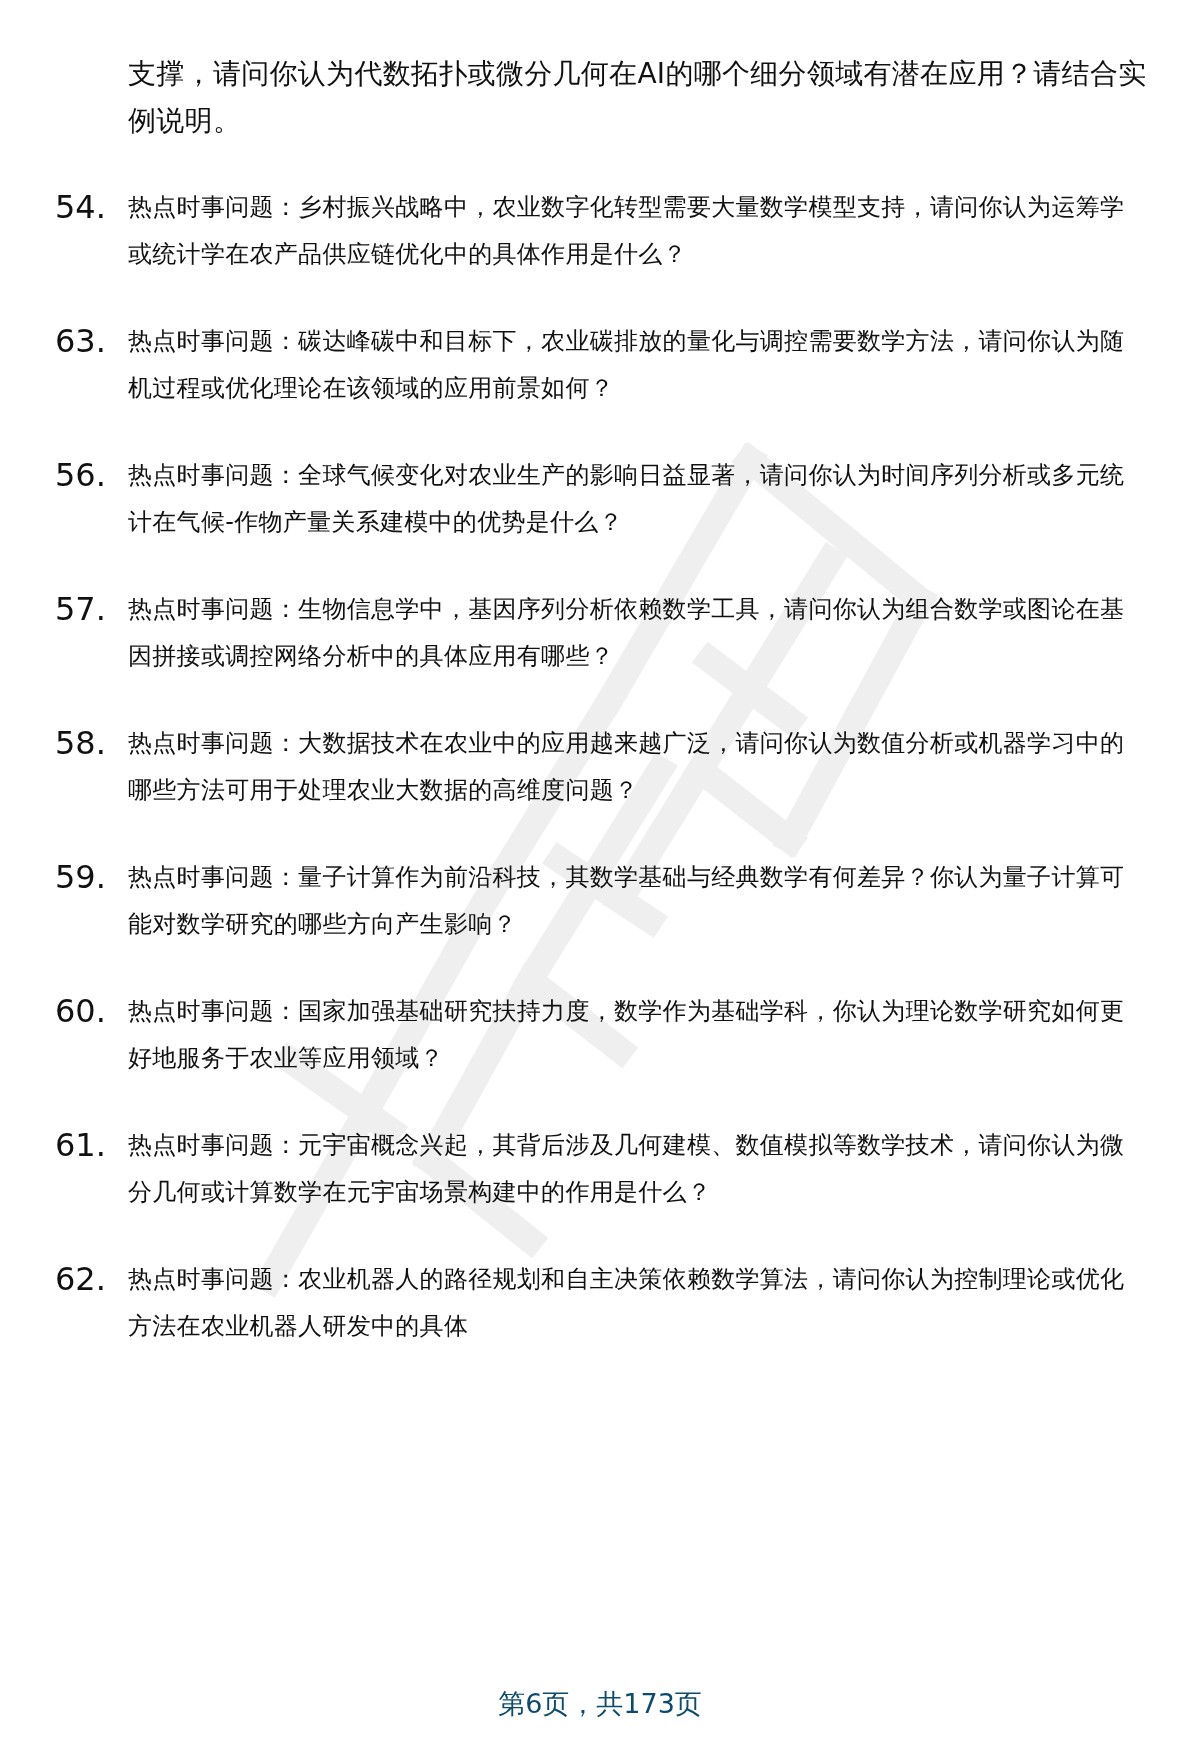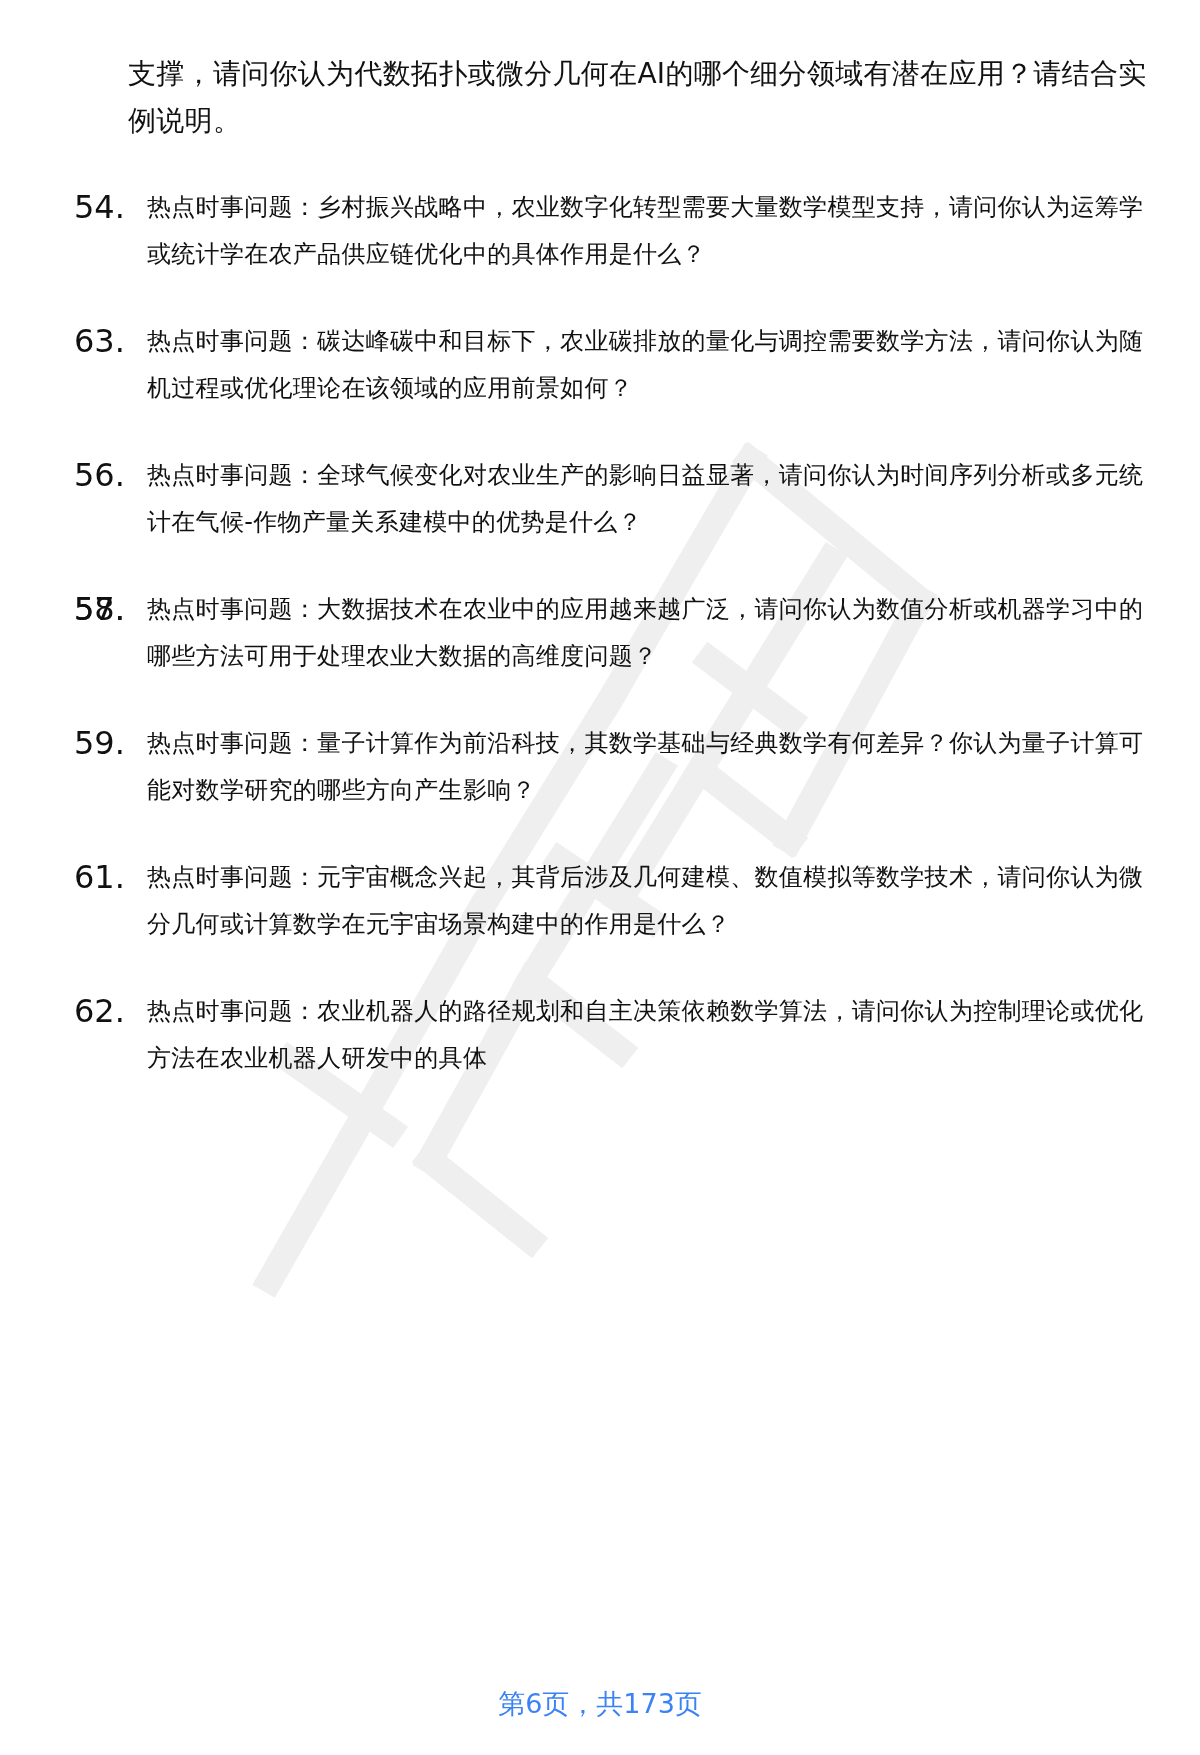--- a/index.html
+++ b/index.html
@@ -39,21 +39,20 @@
     .cont-text {
       margin-left: 128px;
       width: 1020px;
       font-size: 28px;
       line-height: 47px;
       letter-spacing: 0.3px;
     }
     .item {
       position: relative;
       margin-top: 40px;
-      margin-left: 19px;
     }
     .item .num {
       position: absolute;
       left: 55px;
       top: 0;
       font-size: 32px;
       line-height: 47px;
     }
     .item .text {
       margin-left: 128px;
@@ -63,21 +62,21 @@
       letter-spacing: 0.3px;
     }
     .footer {
       position: absolute;
       left: 0;
       top: 1684px;
       width: 1200px;
       text-align: center;
       font-size: 27px;
       line-height: 40px;
-      color: #3b82f6;
+      color: #0c4a6e;
     }
   </style>
 </head>
 <body>
 
 <div class="page">
 
   <svg class="watermark" viewBox="0 0 720 860" xmlns="http://www.w3.org/2000/svg">
     <g fill="none" stroke="#efefef" stroke-width="26" stroke-linecap="square">
 
@@ -111,32 +110,37 @@
       <div class="text">热点时事问题：碳达峰碳中和目标下，农业碳排放的量化与调控需要数学方法，请问你认为随机过程或优化理论在该领域的应用前景如何？</div>
     </div>
 
     <div class="item">
       <span class="num">56.</span>
       <div class="text">热点时事问题：全球气候变化对农业生产的影响日益显著，请问你认为时间序列分析或多元统计在气候-作物产量关系建模中的优势是什么？</div>
     </div>
 
     <div class="item">
       <span class="num">57.</span>
+      <div class="text">热点时事问题：生物信息学中，基因序列分析依赖数学工具，请问你认为组合数学或图论在基因拼接或调控网络分析中的具体应用有哪些？</div>
     </div>
 
     <div class="item">
       <span class="num">58.</span>
       <div class="text">热点时事问题：大数据技术在农业中的应用越来越广泛，请问你认为数值分析或机器学习中的哪些方法可用于处理农业大数据的高维度问题？</div>
     </div>
 
     <div class="item">
       <span class="num">59.</span>
       <div class="text">热点时事问题：量子计算作为前沿科技，其数学基础与经典数学有何差异？你认为量子计算可能对数学研究的哪些方向产生影响？</div>
     </div>
 
+    <div class="item">
+      <span class="num">60.</span>
+      <div class="text">热点时事问题：国家加强基础研究扶持力度，数学作为基础学科，你认为理论数学研究如何更好地服务于农业等应用领域？</div>
+    </div>
 
     <div class="item">
       <span class="num">61.</span>
       <div class="text">热点时事问题：元宇宙概念兴起，其背后涉及几何建模、数值模拟等数学技术，请问你认为微分几何或计算数学在元宇宙场景构建中的作用是什么？</div>
     </div>
 
     <div class="item">
       <span class="num">62.</span>
       <div class="text">热点时事问题：农业机器人的路径规划和自主决策依赖数学算法，请问你认为控制理论或优化方法在农业机器人研发中的具体</div>
     </div>

